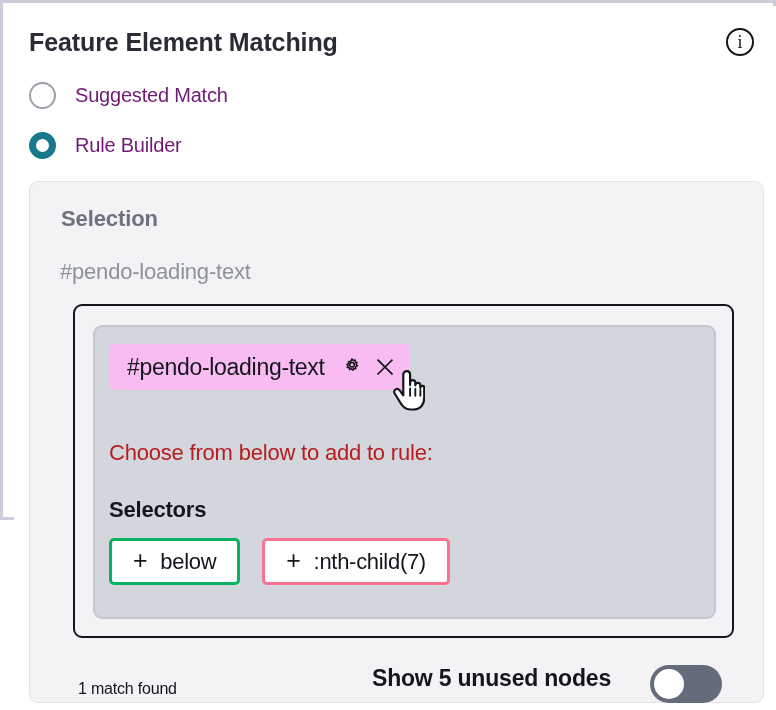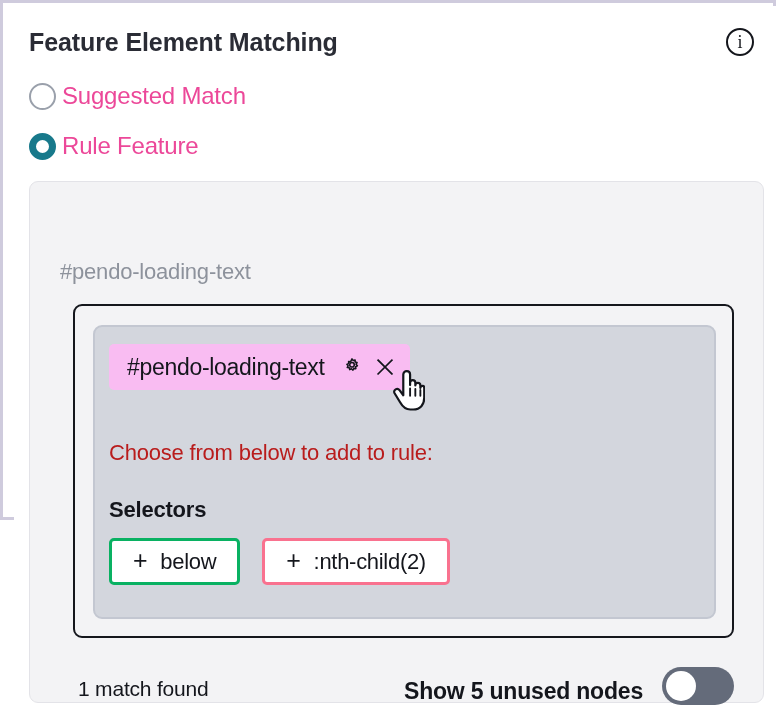--- a/index.html
+++ b/index.html
@@ -97,23 +97,23 @@
     display: flex;
     align-items: center;
     justify-content: center;
     flex: none;
   }
   .radio-outer.checked {
     border: 7px solid #18798b;
     background: #ffffff;
   }
   .radio-label {
-    margin-left: 6px;
-    font-size: 24px;
-    color: #ec4899;
+    margin-left: 19px;
+    font-size: 20px;
+    color: #701a75;
     letter-spacing: -0.2px;
   }
 
   
   .selection-panel {
     position: absolute;
     left: 15px;
     top: 175px;
     width: 735px;
     height: 522px;
@@ -268,32 +268,33 @@
   .footer {
     position: absolute;
     left: 48px;
     top: 483px;
     width: 660px;
     height: 40px;
     display: flex;
     align-items: center;
   }
   .match-text {
-    font-size: 21px;
+    font-size: 16px;
     color: #14161c;
     letter-spacing: -0.2px;
     margin-top: 8px;
   }
   .toggle-wrap {
     position: absolute;
-    right: 4px;
+    right: 16px;
     top: 0;
     height: 40px;
     display: flex;
-    align-items: flex-end;
+    align-items: flex-start;
+    gap: 20px;
   }
   .toggle-label {
     font-size: 23px;
     font-weight: bold;
     color: #14161c;
     letter-spacing: -0.2px;
     margin-right: 19px;
   }
   .toggle {
     width: 72px;
@@ -327,25 +328,26 @@
       </div>
     </div>
 
     <div class="radio-row r1">
       <div class="radio-outer"></div>
       <div class="radio-label">Suggested Match</div>
     </div>
 
     <div class="radio-row r2">
       <div class="radio-outer checked"></div>
-      <div class="radio-label">Rule Feature</div>
+      <div class="radio-label">Rule Builder</div>
     </div>
 
     <div class="selection-panel">
 
+      <div class="selection-heading">Selection</div>
       <div class="selection-value">#pendo-loading-text</div>
 
       <div class="rule-box">
         <div class="node-box">
 
           <div class="tag">
             <span class="tag-text">#pendo-loading-text</span>
             <svg class="gear-icon" viewBox="0 0 24 24">
               <path d="M12 3.2 13.3 5.0 15.4 4.4 15.4 6.6 17.5 7.1 16.4 9.0 17.9 10.6 16.0 11.6 16.2 13.8 14.1 13.5 13.0 15.4 11.4 13.9 9.5 14.9 9.0 12.8 6.8 12.6 7.8 10.7 6.4 9.1 8.4 8.2 8.3 6.0 10.4 6.4 Z" fill="none" stroke="#14161c" stroke-width="1.7" stroke-linejoin="round"></path>
               <circle cx="12" cy="9.6" r="2.5" fill="none" stroke="#14161c" stroke-width="1.7"></circle>
@@ -358,21 +360,21 @@
           <div class="choose-text">Choose from below to add to rule:</div>
           <div class="selectors-heading">Selectors</div>
 
           <div class="chip-row">
             <div class="chip green">
               <span class="plus">+</span>
               <span>below</span>
             </div>
             <div class="chip pink">
               <span class="plus">+</span>
-              <span>:nth-child(2)</span>
+              <span>:nth-child(7)</span>
             </div>
           </div>
 
         </div>
       </div>
 
       <div class="footer">
         <div class="match-text">1 match found</div>
         <div class="toggle-wrap">
           <div class="toggle-label">Show 5 unused nodes</div>

